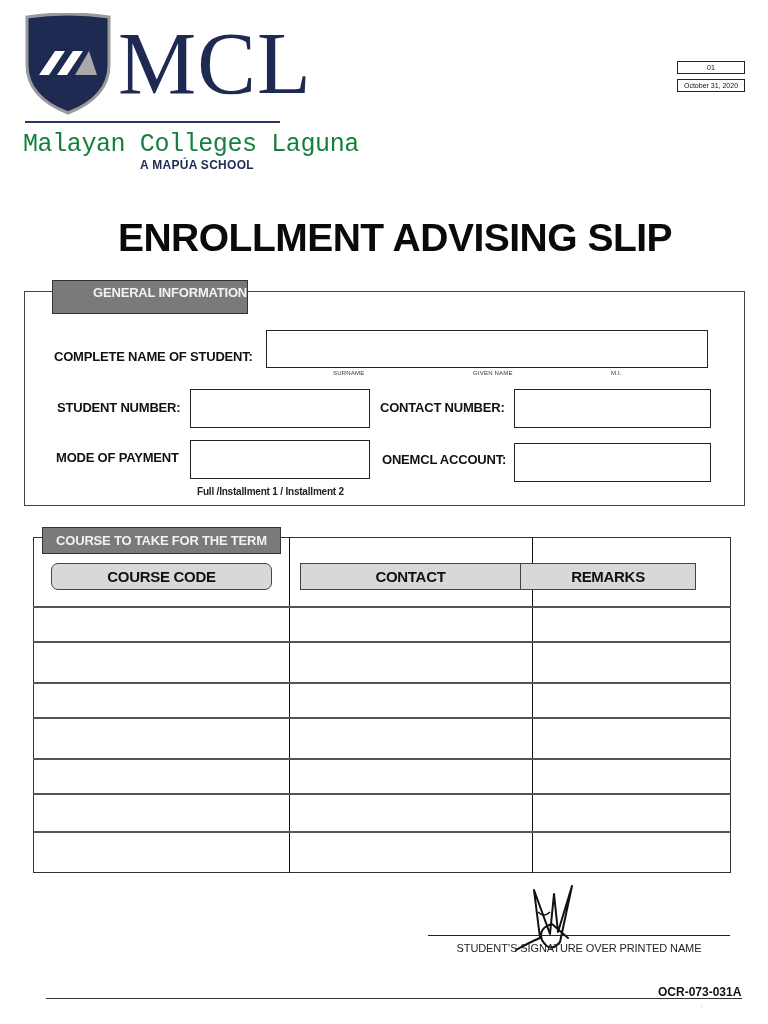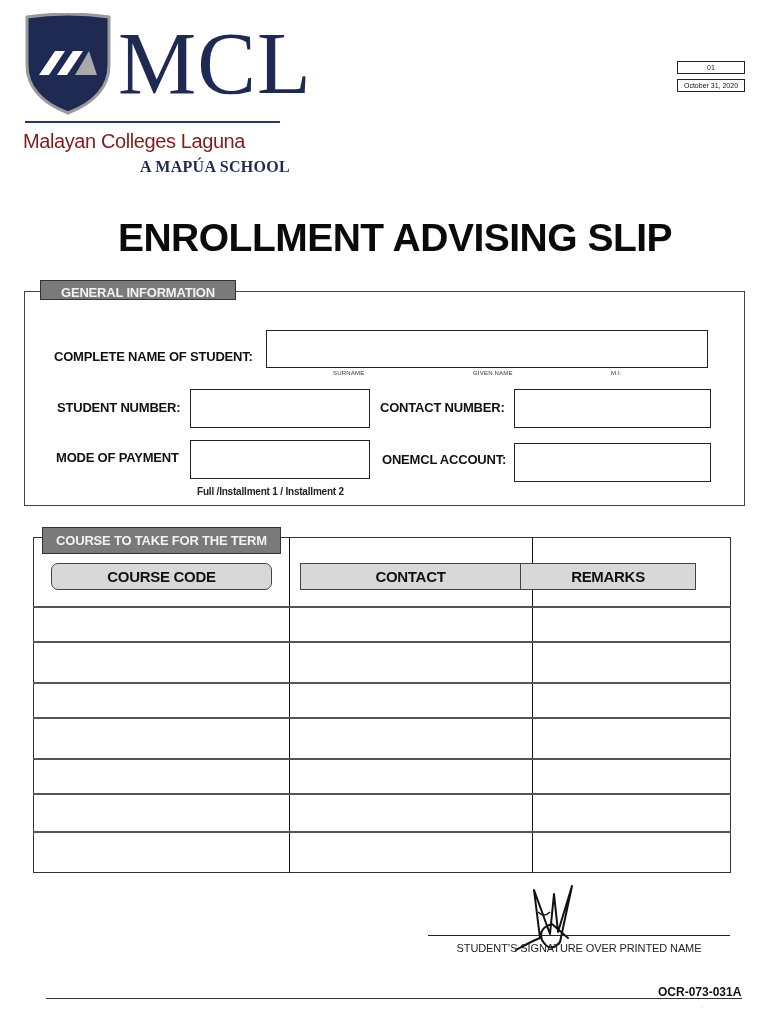--- a/index.html
+++ b/index.html
@@ -4,22 +4,22 @@
 <style>
   html, body { margin:0; padding:0; }
   body { width:768px; height:1024px; background:#ffffff; position:relative; overflow:hidden;
          font-family:"Liberation Sans", "DejaVu Sans", sans-serif; color:#111; }
   .abs { position:absolute; }
   
   .shield { left:25px; top:13px; width:86px; height:102px; }
   .mcl-word { left:118px; top:20px; font-family:"Liberation Serif", serif; font-size:88px; line-height:88px;
               color:#1e2a52; letter-spacing:1px; }
   .logo-rule { left:25px; top:121px; width:255px; height:2px; background:#2a3560; }
-  .mcl-name { left:23px; top:130px; font-family:Liberation Sans, sans-serif; font-size:20px; color:#7f1d1d; letter-spacing:-0.4px; }
-  .mcl-sub { left:140px; top:158px; font-family:Liberation Serif, serif; font-size:16px; font-weight:bold; color:#1e2a52; letter-spacing:0.3px; }
+  .mcl-name { left:23px; top:130px; font-family:Liberation Mono, monospace; font-size:25px; color:#15803d; letter-spacing:-0.4px; }
+  .mcl-sub { left:140px; top:158px; font-family:Liberation Sans, sans-serif; font-size:12px; font-weight:bold; color:#1e2a52; letter-spacing:0.3px; }
   
   .meta-box { left:677px; width:66px; height:11px; border:1px solid #222; font-size:7px; text-align:center; line-height:11px; }
   
   .title { left:0; width:790px; top:216px; text-align:center; font-size:39px; font-weight:bold; letter-spacing:-0.5px; color:#0a0a0a; }
   
   .gen-frame { left:24px; top:291px; width:721px; height:215px; border:1px solid #444; box-sizing:border-box; }
   .sec-tab { background:#7a7a7a; border:1px solid #333; color:#f2f2f2; font-size:13px; font-weight:bold;
              box-sizing:border-box; text-align:center; letter-spacing:-0.2px; }
   .lbl { font-size:13px; font-weight:bold; color:#111; white-space:nowrap; letter-spacing:-0.2px; }
   .field { border:1px solid #222; background:#fff; box-sizing:border-box; }
@@ -53,21 +53,21 @@
 <div class="abs logo-rule"></div>
 <div class="abs mcl-name">Malayan Colleges Laguna</div>
 <div class="abs mcl-sub">A MAPÚA SCHOOL</div>
 
 <div class="abs meta-box" style="top:61px;">01</div>
 <div class="abs meta-box" style="top:79px;">October 31, 2020</div>
 
 <div class="abs title">ENROLLMENT ADVISING SLIP</div>
 
 <div class="abs gen-frame"></div>
-<div class="abs sec-tab" style="left:40px; top:280px; width:196px; height:20px; line-height:24px;">GENERAL INFORMATION</div>
+<div class="abs sec-tab" style="left:52px; top:280px; width:196px; height:34px; line-height:24px;text-align:right;">GENERAL INFORMATION</div>
 
 <div class="abs lbl" style="left:54px; top:349px;">COMPLETE NAME OF STUDENT:</div>
 <div class="abs field" style="left:266px; top:330px; width:442px; height:38px;"></div>
 <div class="abs tiny" style="left:333px; top:370px;">SURNAME</div>
 <div class="abs tiny" style="left:473px; top:370px;">GIVEN NAME</div>
 <div class="abs tiny" style="left:611px; top:370px;">M.I.</div>
 
 <div class="abs lbl" style="left:57px; top:400px;">STUDENT NUMBER:</div>
 <div class="abs field" style="left:190px; top:389px; width:180px; height:39px;"></div>
 

